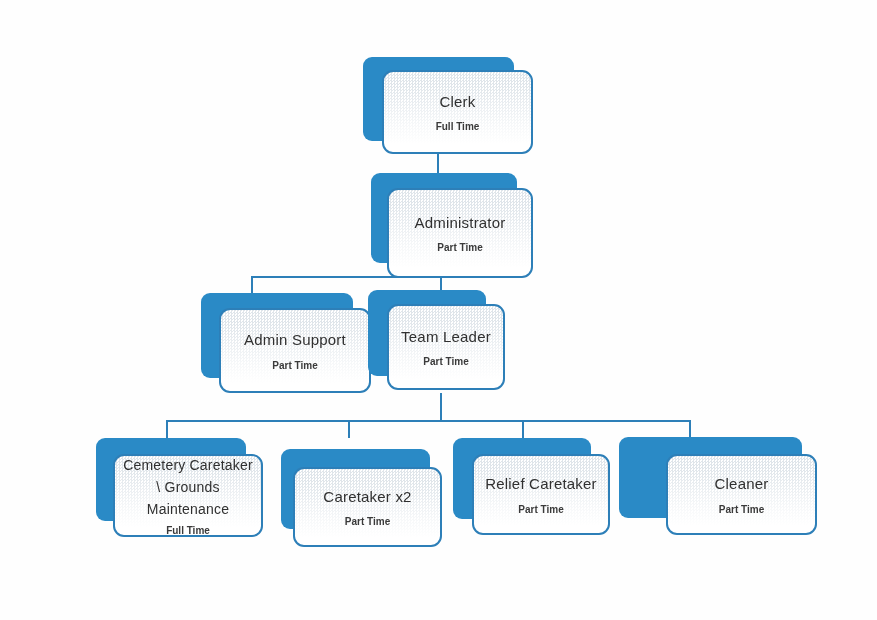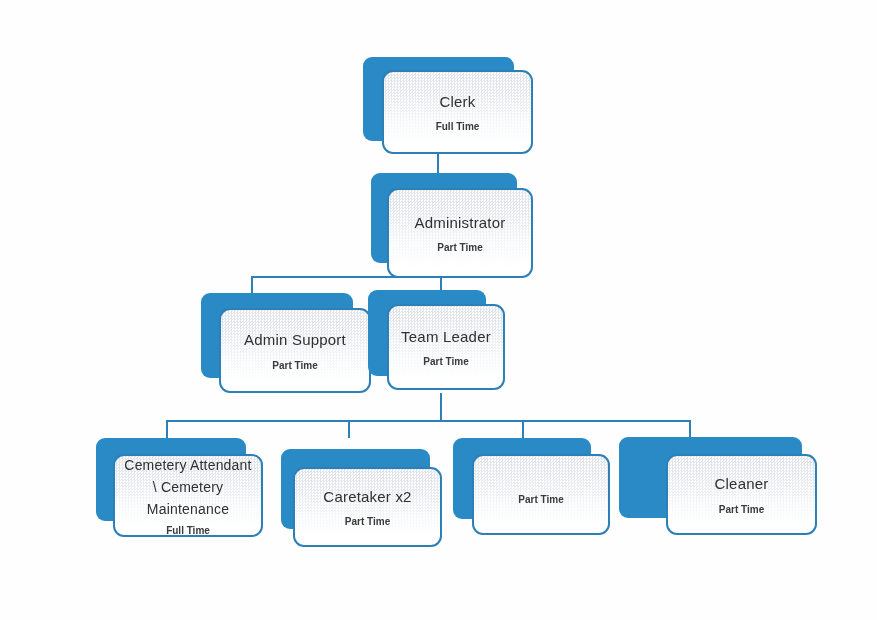--- a/index.html
+++ b/index.html
@@ -127,36 +127,37 @@
     <div class="shadow"></div>
     <div class="card">
       <div class="title">Team Leader</div>
       <div class="subtitle">Part Time</div>
     </div>
   </div>
 
   <div class="node n-cemetery">
     <div class="shadow"></div>
     <div class="card">
-      <div class="title">Cemetery Attendant \ Cemetery Maintenance</div>
+      <div class="title">Cemetery Caretaker \ Grounds Maintenance</div>
       <div class="subtitle">Full Time</div>
     </div>
   </div>
 
   <div class="node n-caretaker">
     <div class="shadow"></div>
     <div class="card">
       <div class="title">Caretaker x2</div>
       <div class="subtitle">Part Time</div>
     </div>
   </div>
 
   <div class="node n-relief">
     <div class="shadow"></div>
     <div class="card">
+      <div class="title">Relief Caretaker</div>
       <div class="subtitle">Part Time</div>
     </div>
   </div>
 
   <div class="node n-cleaner">
     <div class="shadow"></div>
     <div class="card">
       <div class="title">Cleaner</div>
       <div class="subtitle">Part Time</div>
     </div>

